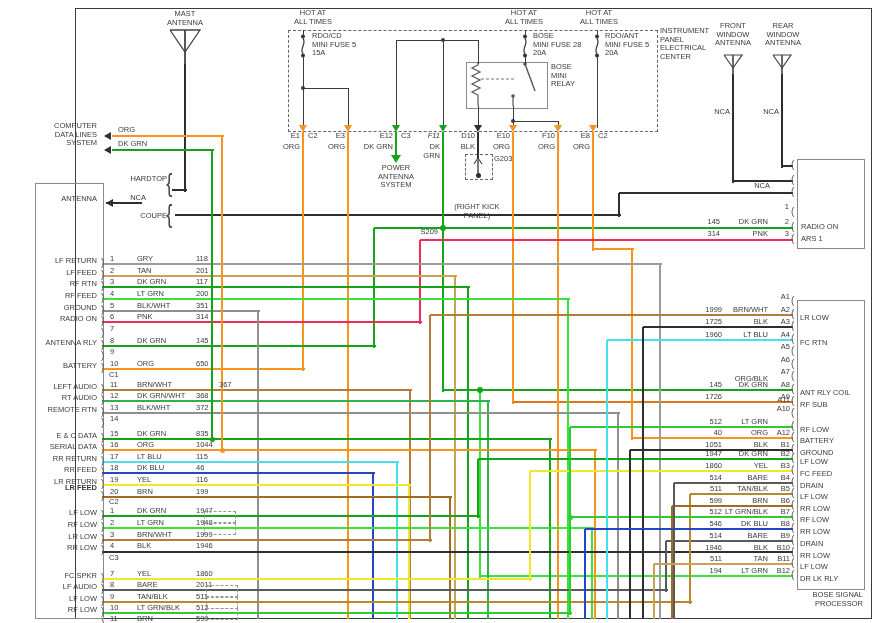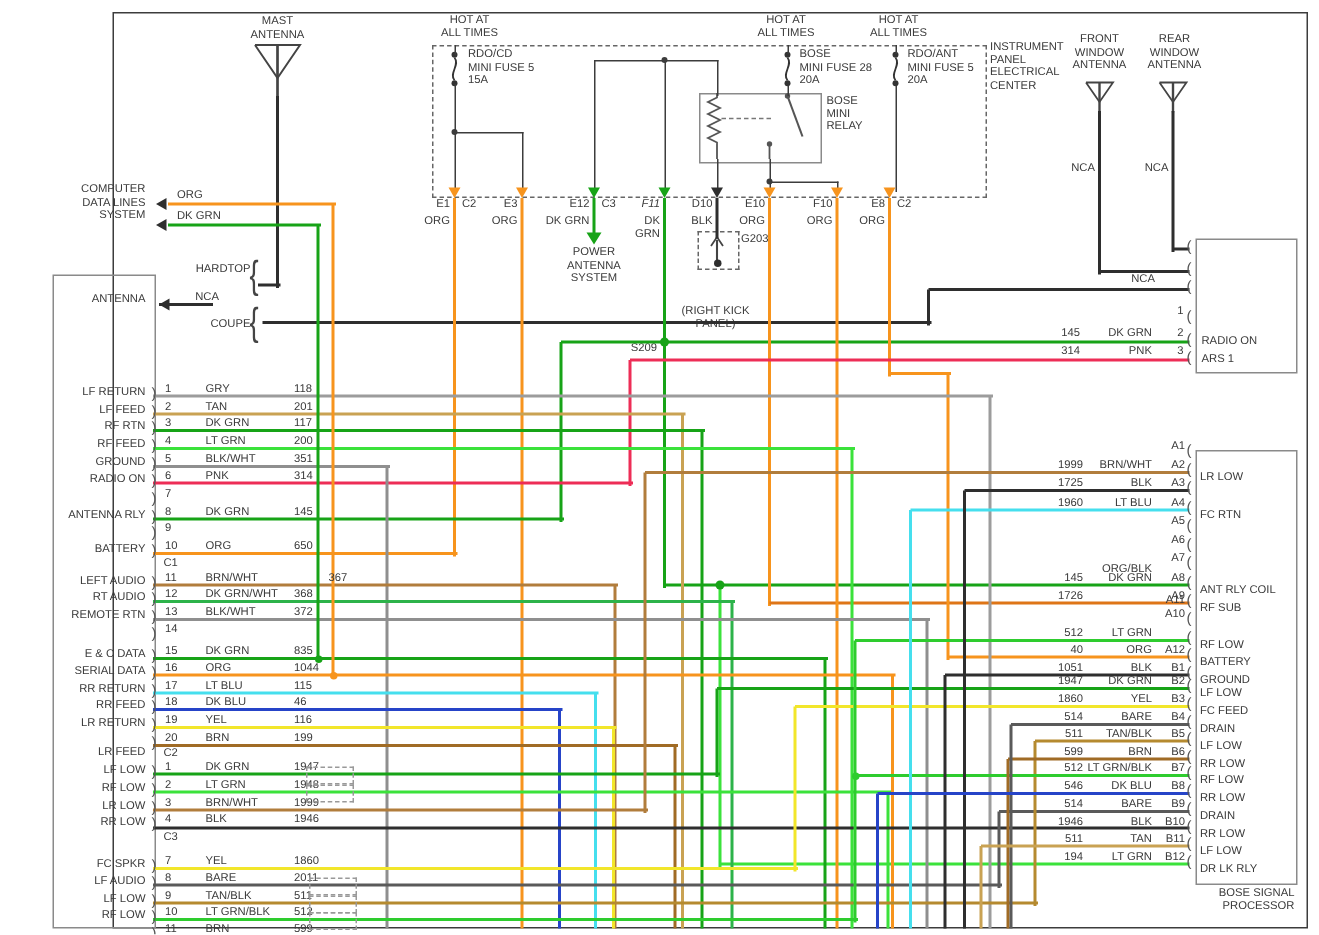--- a/index.html
+++ b/index.html
@@ -376,21 +376,21 @@
     <div class="t tr" style="left: 7px; top: 466px; width: 90px;">RR FEED</div>
     <div class="glyph" style="left: 101px; top: 479px;">)</div>
     <div class="t " style="left: 110px; top: 476px;">19</div>
     <div class="t " style="left: 137px; top: 476px;">YEL</div>
     <div class="t " style="left: 196px; top: 476px;">116</div>
     <div class="t tr" style="left: 7px; top: 478px; width: 90px;">LR RETURN</div>
     <div class="glyph" style="left: 101px; top: 491px;">)</div>
     <div class="t " style="left: 110px; top: 488px;">20</div>
     <div class="t " style="left: 137px; top: 488px;">BRN</div>
     <div class="t " style="left: 196px; top: 488px;">199</div>
-    <div class="t tr" style="left: 7px; top: 497px; width: 90px;">LR FEED</div>
+    <div class="t tr" style="left: 7px; top: 484px; width: 90px; font-weight: bold;">LR FEED</div>
     <div class="glyph" style="left: 101px; top: 510px;">)</div>
     <div class="t " style="left: 110px; top: 507px;">1</div>
     <div class="t " style="left: 137px; top: 507px;">DK GRN</div>
     <div class="t " style="left: 196px; top: 507px;">1947</div>
     <div class="t tr" style="left: 7px; top: 509px; width: 90px;">LF LOW</div>
     <div class="glyph" style="left: 101px; top: 522px;">)</div>
     <div class="t " style="left: 110px; top: 519px;">2</div>
     <div class="t " style="left: 137px; top: 519px;">LT GRN</div>
     <div class="t " style="left: 196px; top: 519px;">1948</div>
     <div class="t tr" style="left: 7px; top: 521px; width: 90px;">RF LOW</div>

